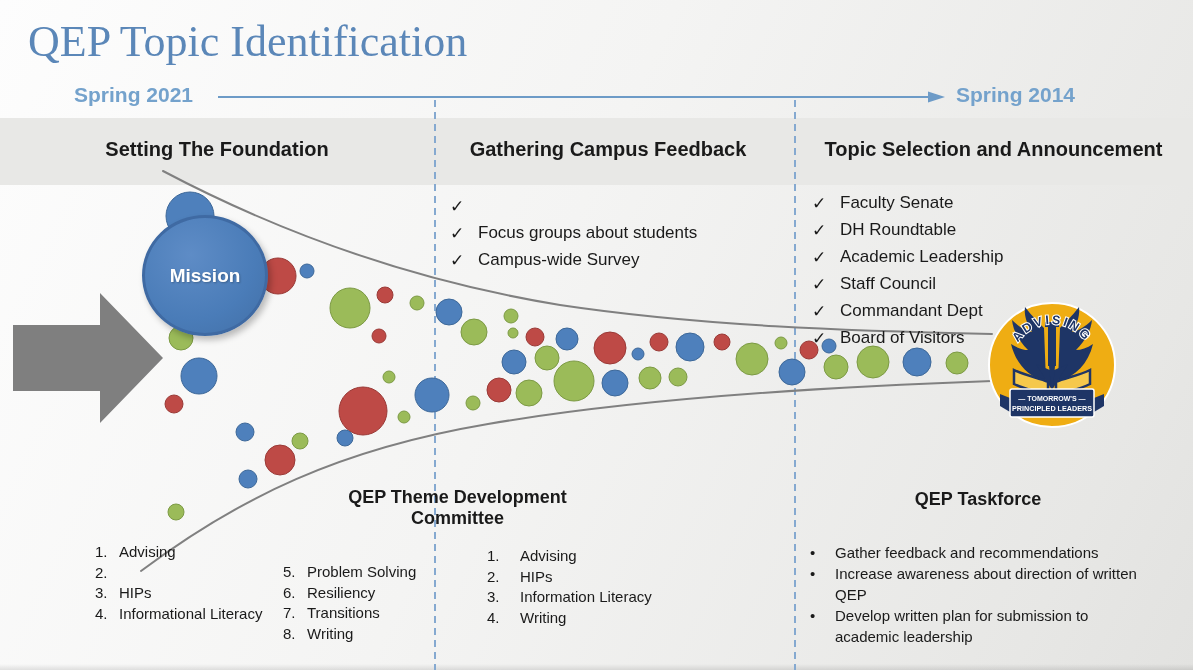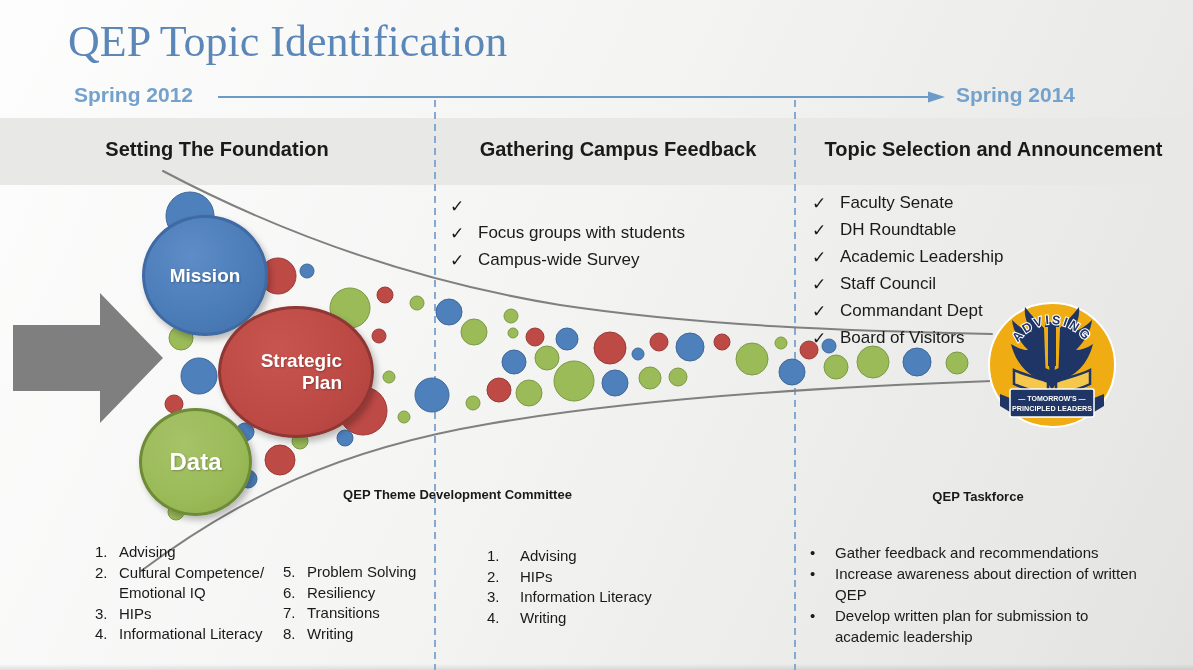--- a/index.html
+++ b/index.html
@@ -4,57 +4,57 @@
 <style>
   html,body{margin:0;padding:0;background:#ffffff;}
   .slide{
     position:relative;width:1193px;height:670px;overflow:hidden;
     font-family:"Liberation Sans",sans-serif;
     background:linear-gradient(115deg,#fdfdfd 0%,#f4f4f3 45%,#e7e7e5 88%,#e2e2e0 100%);
   }
   .bottom-edge{position:absolute;left:0;right:0;bottom:0;height:6px;
     background:linear-gradient(to bottom,rgba(0,0,0,0),rgba(0,0,0,0.10));}
   .title{position:absolute;left:28px;top:16px;
-    font-family:"Liberation Serif",serif;font-size:44px;color:#5B87B8;margin-left:40px;}
+    font-family:"Liberation Serif",serif;font-size:44px;color:#5B87B8;}
   .spring{position:absolute;font-size:21px;font-weight:bold;color:#74A2CC;}
   .spring-start{left:74px;top:83px;}
   .spring-end{left:956px;top:83px;}
   .band{position:absolute;left:0;top:118px;width:100%;height:67px;background:#e8e8e6;}
   .col-head{position:absolute;top:138px;font-size:20px;font-weight:bold;color:#1c1c1c;text-align:center;}
   .col-head.c1{left:0;width:434px;}
-  .col-head.c2{left:438px;width:360px;}
+  .col-head.c2{left:428px;width:360px;}
   .col-head.c3{left:794px;width:399px;}
   .divider{position:absolute;top:100px;bottom:0;width:2px;z-index:1;
     background-image:repeating-linear-gradient(to bottom,#85A9D0 0px,#85A9D0 7px,transparent 7px,transparent 12px);}
   .divider.d1{left:434px;}
   .divider.d2{left:794px;}
   .layer-svg{position:absolute;left:0;top:0;z-index:2;}
   .bubble{position:absolute;border-radius:50%;display:flex;align-items:center;justify-content:center;
-    text-align:right;color:#fff;font-weight:bold;z-index:3;
+    text-align:center;color:#fff;font-weight:bold;z-index:3;
     box-shadow:3px 4px 6px rgba(0,0,0,0.25);}
   .bubble .lbl{text-shadow:1px 1px 2px rgba(0,0,0,0.25);}
   .bubble-mission{left:142px;top:215px;width:120px;height:115px;font-size:19px;
     background:radial-gradient(circle at 38% 32%,#5E8CC6 0%,#4A7CB8 60%,#426FA6 100%);
     border:3px solid #3F6AA3;}
   .bubble-strategic{left:218px;top:306px;width:150px;height:126px;font-size:19px;
     background:radial-gradient(circle at 38% 32%,#C9554F 0%,#BC4944 60%,#AE413D 100%);
     border:3px solid #8E3733;}
   .bubble-strategic .lbl{width:92px;}
   .bubble-data{left:139px;top:408px;width:107px;height:102px;font-size:24px;
     background:radial-gradient(circle at 38% 32%,#A6C368 0%,#9ABA58 60%,#8CAC4B 100%);
     border:3px solid #6E8C38;}
   .input-label{position:absolute;left:18px;top:341px;width:116px;text-align:center;z-index:3;
     color:#ffffff;font-size:27px;}
   .txt{position:absolute;z-index:5;color:#1a1a1a;}
   .check-list{font-size:17px;}
   .check-row{display:flex;margin-bottom:6px;}
   .check-row .ck{width:28px;flex:0 0 28px;}
   .check-list-mid{left:450px;top:196px;}
   .check-list-right{left:812px;top:193px;}
-  .sub-title{font-weight:bold;font-size:13px;text-align:center;}
+  .sub-title{font-weight:bold;font-size:18px;text-align:center;}
   .committee-title{left:300px;top:487px;width:315px;}
   .taskforce-title{left:795px;top:489px;width:366px;}
   .num-list{font-size:15px;}
   .num-row{display:flex;line-height:20.5px;}
   .num-row .no{flex:0 0 24px;}
   .num-row .tx{white-space:pre-line;}
   .committee-list{left:487px;top:546px;}
   .committee-list .no{flex:0 0 33px;}
   .topics-col1{left:95px;top:542px;width:218px;}
   .topics-col1 .tx{width:182px;}
@@ -63,21 +63,21 @@
   .bullet-row{display:flex;line-height:21px;margin-bottom:0px;}
   .bullet-row .bu{flex:0 0 25px;}
   .logo{position:absolute;left:988px;top:302px;z-index:4;}
 </style>
 </head>
 <body>
 
 <div class="slide">
 
   <div class="title">QEP Topic Identification</div>
-  <div class="spring spring-start">Spring 2012</div>
+  <div class="spring spring-start">Spring 2021</div>
   <div class="spring spring-end">Spring 2014</div>
 
   <div class="band"></div>
   <div class="col-head c1 txt">Setting The Foundation</div>
   <div class="col-head c2 txt">Gathering Campus Feedback</div>
   <div class="col-head c3 txt">Topic Selection and Announcement</div>
 
   <div class="divider d1"></div>
   <div class="divider d2"></div>
 
@@ -137,36 +137,30 @@
         <circle cx="280" cy="460" r="15" fill="#BE4A46" stroke="#9A3A37" stroke-width="1"></circle>
         <circle cx="248" cy="479" r="9" fill="#4E80BC" stroke="#3D6899" stroke-width="1"></circle>
         <circle cx="176" cy="512" r="8" fill="#9BBB59" stroke="#7C9A44" stroke-width="1"></circle>
       </g>
   </svg>
 
 
   <div class="bubble bubble-mission">
     <span class="lbl">Mission</span>
   </div>
-  <div class="bubble bubble-strategic">
-    <span class="lbl">Strategic Plan</span>
-  </div>
-  <div class="bubble bubble-data">
-    <span class="lbl">Data</span>
-  </div>
 
   <div class="txt check-list check-list-mid">
 
       <div class="check-row">
         <span class="ck">✓</span>
       </div>
 
       <div class="check-row">
         <span class="ck">✓</span>
-        <span>Focus groups with students</span>
+        <span>Focus groups about students</span>
       </div>
 
       <div class="check-row">
         <span class="ck">✓</span>
         <span>Campus-wide Survey</span>
       </div>
     </div>
 
   <div class="txt check-list check-list-right">
 
@@ -246,22 +240,20 @@
 
   <div class="txt num-list topics-col1">
 
       <div class="num-row">
         <span class="no">1.</span>
         <span class="tx">Advising</span>
       </div>
 
       <div class="num-row">
         <span class="no">2.</span>
-        <span class="tx">Cultural Competence/
-Emotional IQ</span>
       </div>
 
       <div class="num-row">
         <span class="no">3.</span>
         <span class="tx">HIPs</span>
       </div>
 
       <div class="num-row">
         <span class="no">4.</span>
         <span class="tx">Informational Literacy</span>

